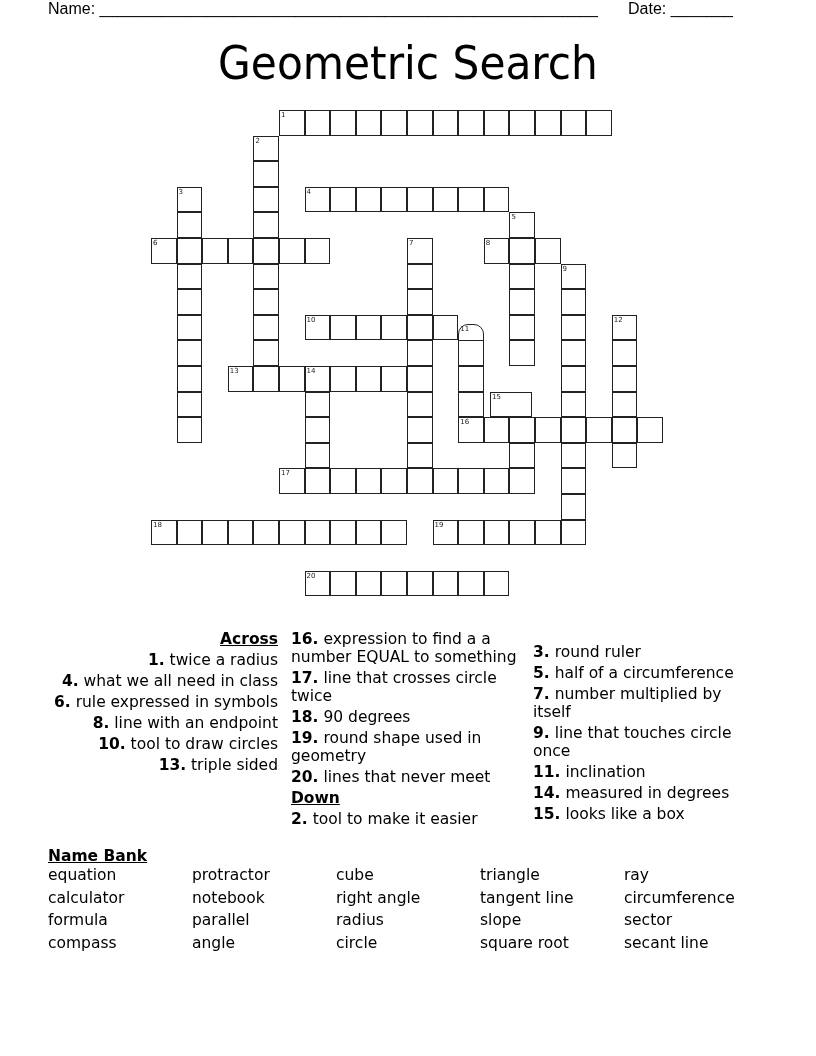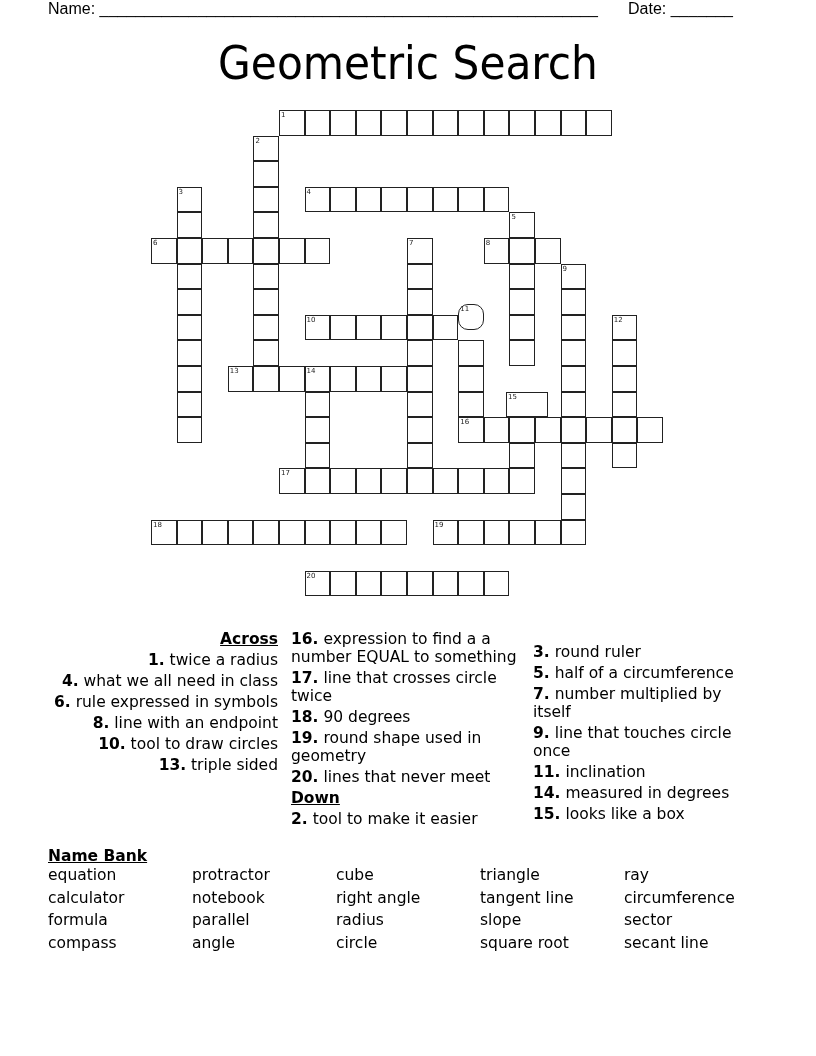--- a/index.html
+++ b/index.html
@@ -123,21 +123,21 @@
     <div class="cell" style="left: 409.6px; top: 358.4px;"></div>
     <div class="cell" style="left: 409.6px; top: 384px;"></div>
     <div class="cell" style="left: 409.6px; top: 409.6px;"></div>
     <div class="cell" style="left: 153.6px; top: 204.8px;">
       <span class="num">10</span>
     </div>
     <div class="cell" style="left: 179.2px; top: 204.8px;"></div>
     <div class="cell" style="left: 204.8px; top: 204.8px;"></div>
     <div class="cell" style="left: 230.4px; top: 204.8px;"></div>
     <div class="cell" style="left: 281.6px; top: 204.8px;"></div>
-    <div class="cell" style="left: 307.2px; top: 194px; border-radius: 10px;">
+    <div class="cell" style="left: 307.2px; top: 214px; border-radius: 10px;">
       <span class="num">11</span>
     </div>
     <div class="cell" style="left: 307.2px; top: 230.4px;"></div>
     <div class="cell" style="left: 307.2px; top: 256px;"></div>
     <div class="cell" style="left: 307.2px; top: 281.6px;"></div>
     <div class="cell" style="left: 307.2px; top: 307.2px;">
       <span class="num">16</span>
     </div>
     <div class="cell" style="left: 460.8px; top: 204.8px;">
       <span class="num">12</span>
@@ -154,21 +154,21 @@
     <div class="cell" style="left: 153.6px; top: 256px;">
       <span class="num">14</span>
     </div>
     <div class="cell" style="left: 179.2px; top: 256px;"></div>
     <div class="cell" style="left: 204.8px; top: 256px;"></div>
     <div class="cell" style="left: 230.4px; top: 256px;"></div>
     <div class="cell" style="left: 153.6px; top: 281.6px;"></div>
     <div class="cell" style="left: 153.6px; top: 307.2px;"></div>
     <div class="cell" style="left: 153.6px; top: 332.8px;"></div>
     <div class="cell" style="left: 153.6px; top: 358.4px;"></div>
-    <div class="cell" style="left: 355px; top: 281.6px; padding-left: 40px;">
+    <div class="cell" style="left: 339px; top: 281.6px; padding-left: 40px;">
       <span class="num">15</span>
     </div>
     <div class="cell" style="left: 358.4px; top: 307.2px;"></div>
     <div class="cell" style="left: 358.4px; top: 332.8px;"></div>
     <div class="cell" style="left: 358.4px; top: 358.4px;"></div>
     <div class="cell" style="left: 332.8px; top: 307.2px;"></div>
     <div class="cell" style="left: 384px; top: 307.2px;"></div>
     <div class="cell" style="left: 435.2px; top: 307.2px;"></div>
     <div class="cell" style="left: 486.4px; top: 307.2px;"></div>
     <div class="cell" style="left: 128px; top: 358.4px;">

